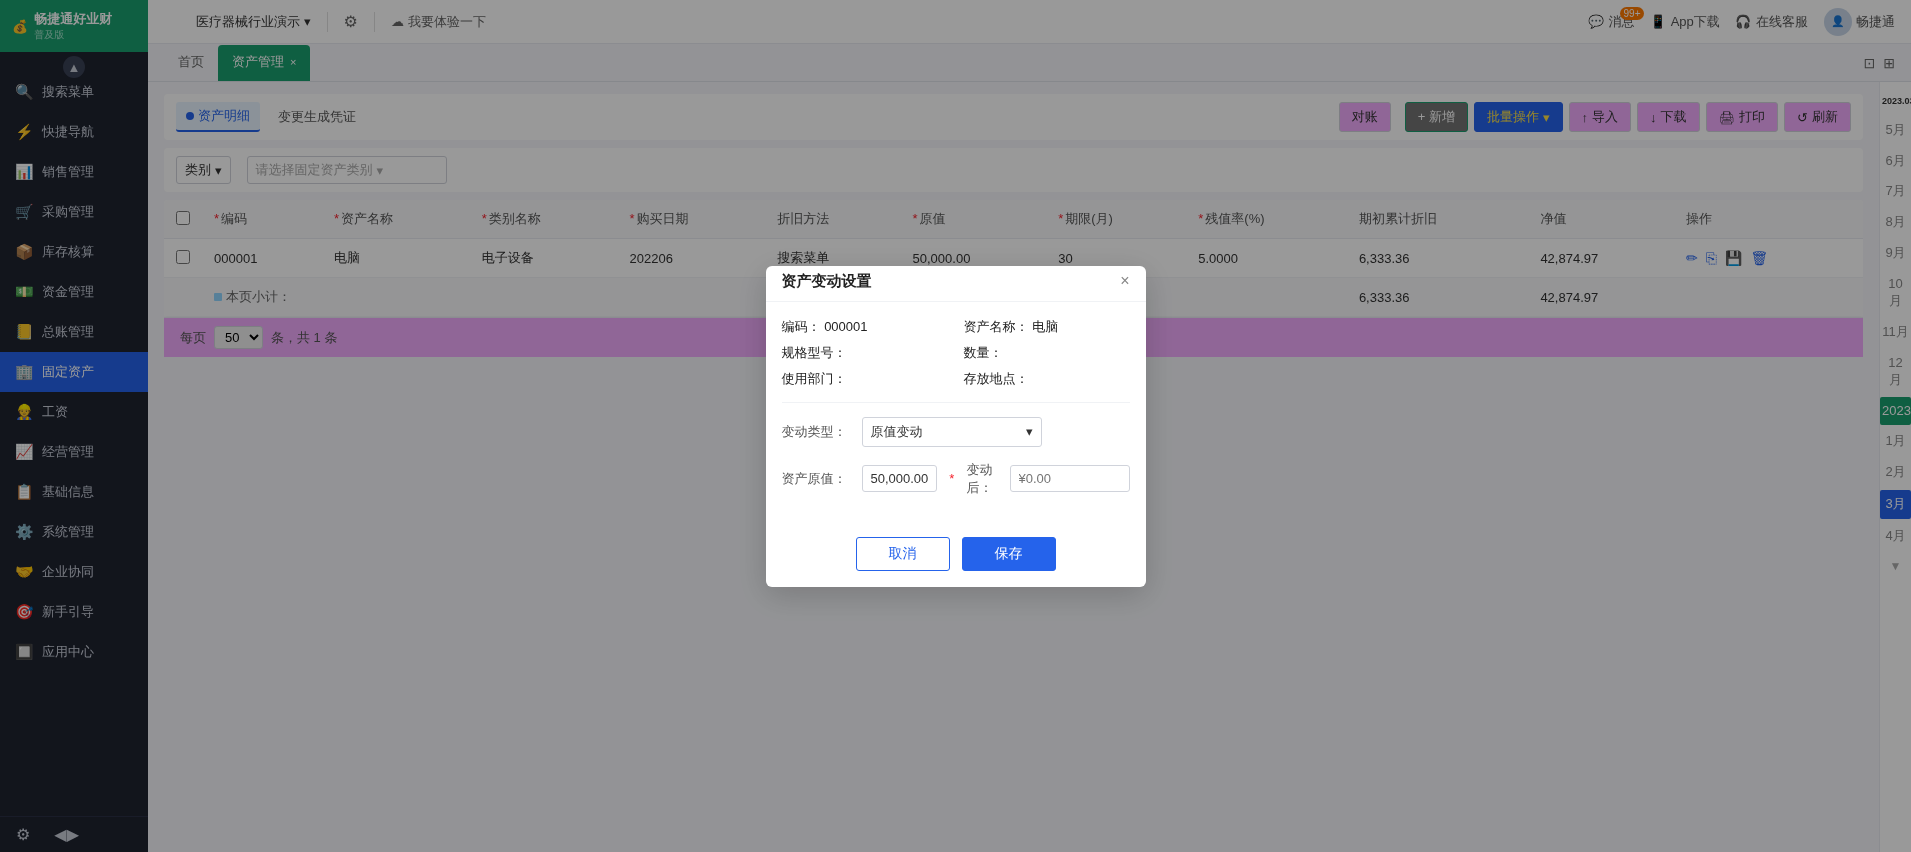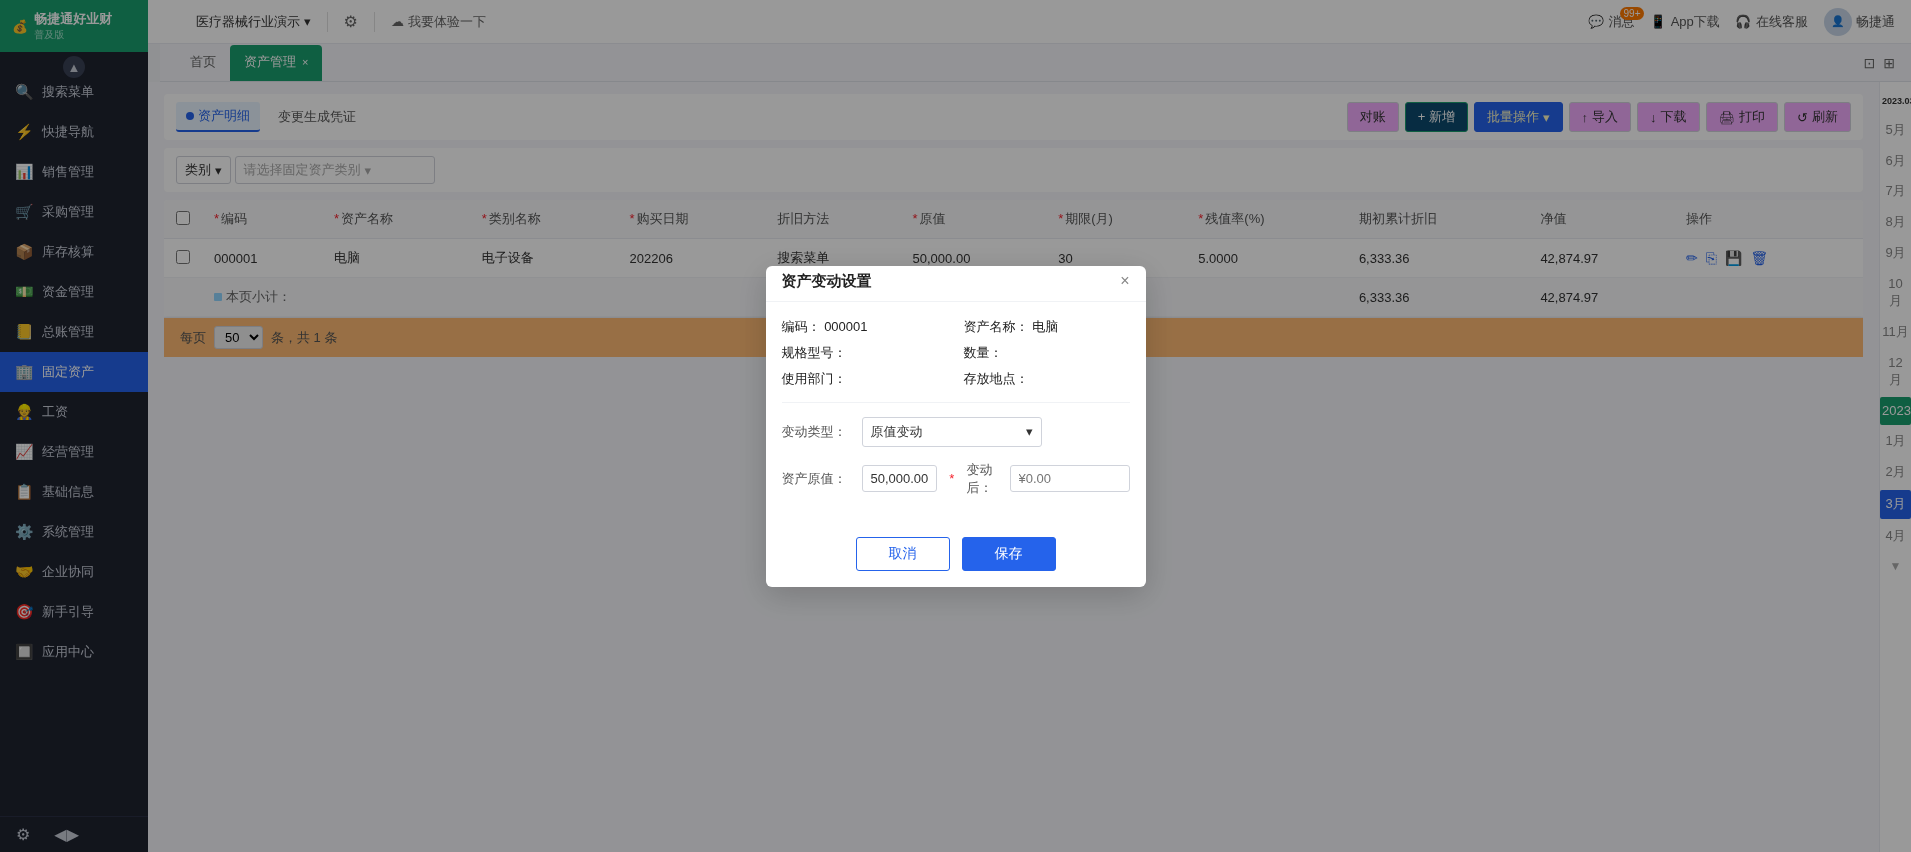--- a/index.html
+++ b/index.html
@@ -139,21 +139,20 @@
 
     
     .tabs-bar {
       background: #f5f6fa;
       border-bottom: 1px solid #e0e3ea;
       padding: 0 16px;
       display: flex;
       align-items: center;
       height: 38px;
       flex-shrink: 0;
-      margin-left: 12px;
     }
     .tab {
       padding: 8px 14px;
       cursor: pointer;
       font-size: 13px;
       color: #666;
       display: flex;
       align-items: center;
       gap: 6px;
       border-bottom: 2px solid transparent;
@@ -215,32 +214,32 @@
       align-items: center;
       gap: 4px;
       padding: 5px 12px;
       border-radius: 3px;
       cursor: pointer;
       font-size: 13px;
       border: 1px solid #d0d3db;
       background: #fff;
       color: #333;
     }
-    .btn-primary { background: #2563eb; color: #fef9c3; border-color: #2563eb; }
+    .btn-primary { background: #2563eb; color: #fde047; border-color: #2563eb; }
     .btn-outline { background: #f0abfc; }
-    .btn-green { background: #0c4a6e; color: #fff; border-color: #1a9e6e; }
+    .btn-green { background: #737373; color: #fff; border-color: #1a9e6e; margin-left: 8px; }
 
     
     .filter-row {
       background: #fff;
       border-radius: 4px;
       padding: 8px 12px;
       display: flex;
       align-items: center;
-      gap: 4px;
+      gap: 16px;
       margin-bottom: 8px;
     }
     .filter-select {
       display: flex;
       align-items: center;
       gap: 4px;
       border: 1px solid #d0d3db;
       border-radius: 3px;
       padding: 4px 8px;
       font-size: 13px;
@@ -284,21 +283,21 @@
     .checkbox { width: 14px; height: 14px; border: 1px solid #c0c4cc; border-radius: 2px; cursor: pointer; }
     .subtotal-row { background: #f8f9fb; font-weight: 500; }
     .subtotal-label { color: #666; display: flex; align-items: center; gap: 4px; }
     .subtotal-dot { width: 8px; height: 8px; background: #91d5ff; border-radius: 1px; }
 
     .row-actions { display: flex; gap: 8px; align-items: center; }
     .row-action { color: #2563eb; cursor: pointer; font-size: 14px; }
 
     
     .bottom-bar {
-      background: #fdba74;
+      background: #f0abfc;
       border-top: 1px solid #e8eaf0;
       padding: 8px 16px;
       display: flex;
       align-items: center;
       gap: 8px;
       font-size: 13px;
       color: #555;
       flex-shrink: 0;
     }
     .page-select { border: 1px solid #d0d3db; border-radius: 3px; padding: 2px 6px; font-size: 13px; }

